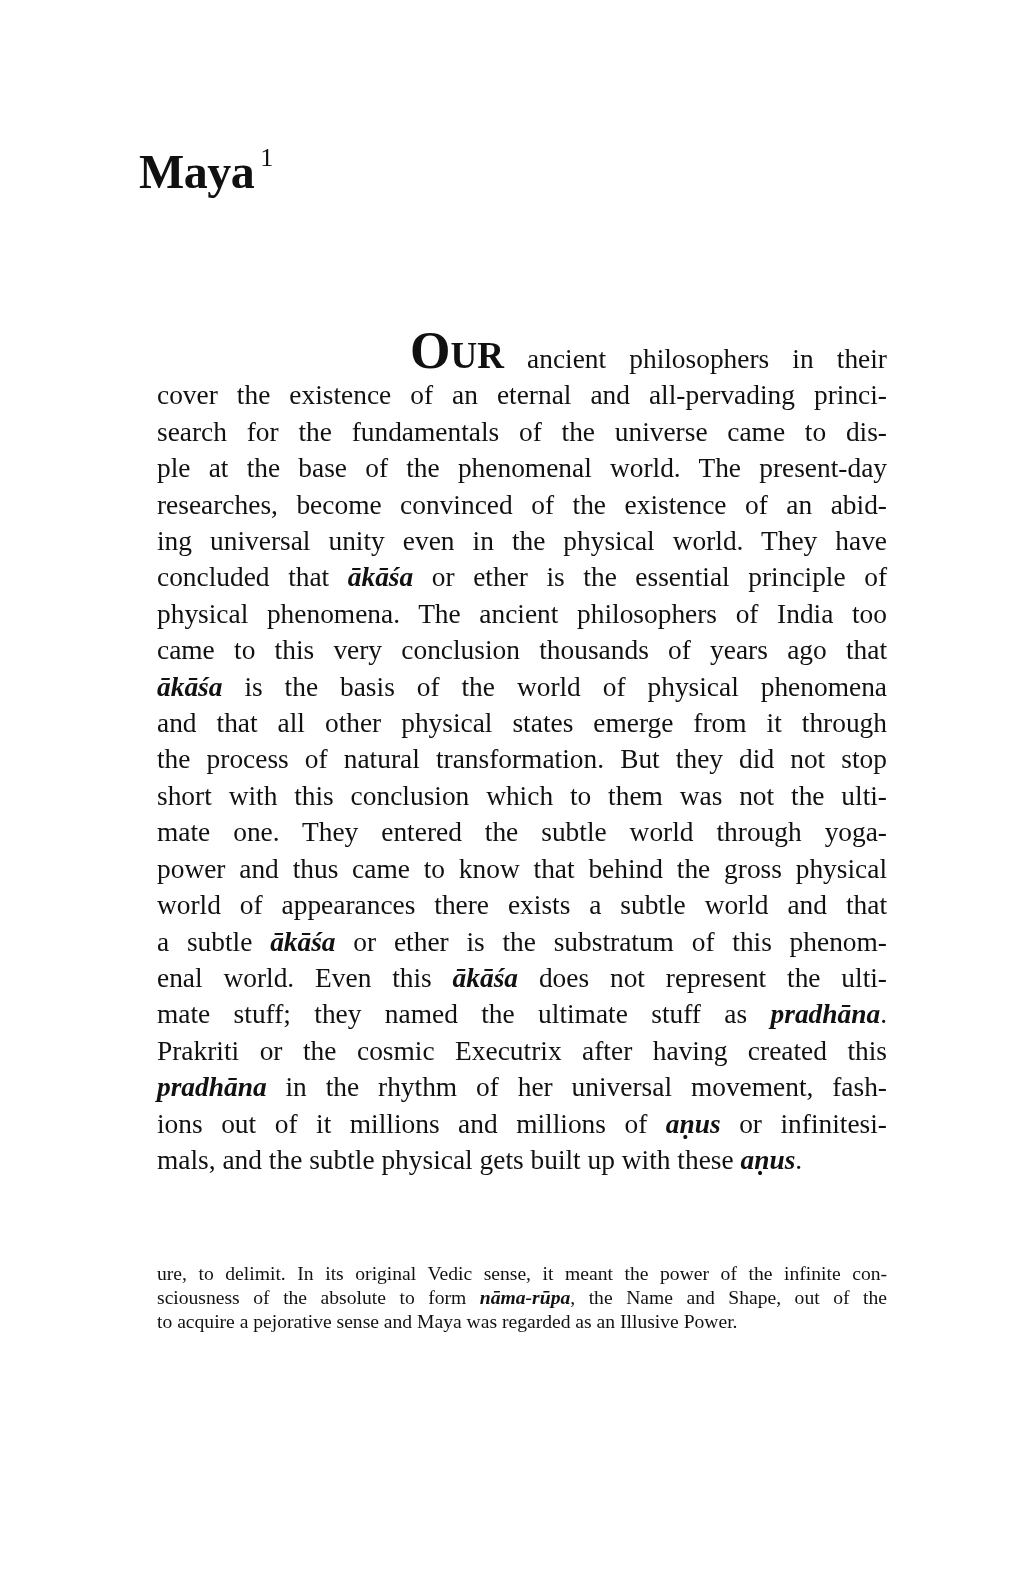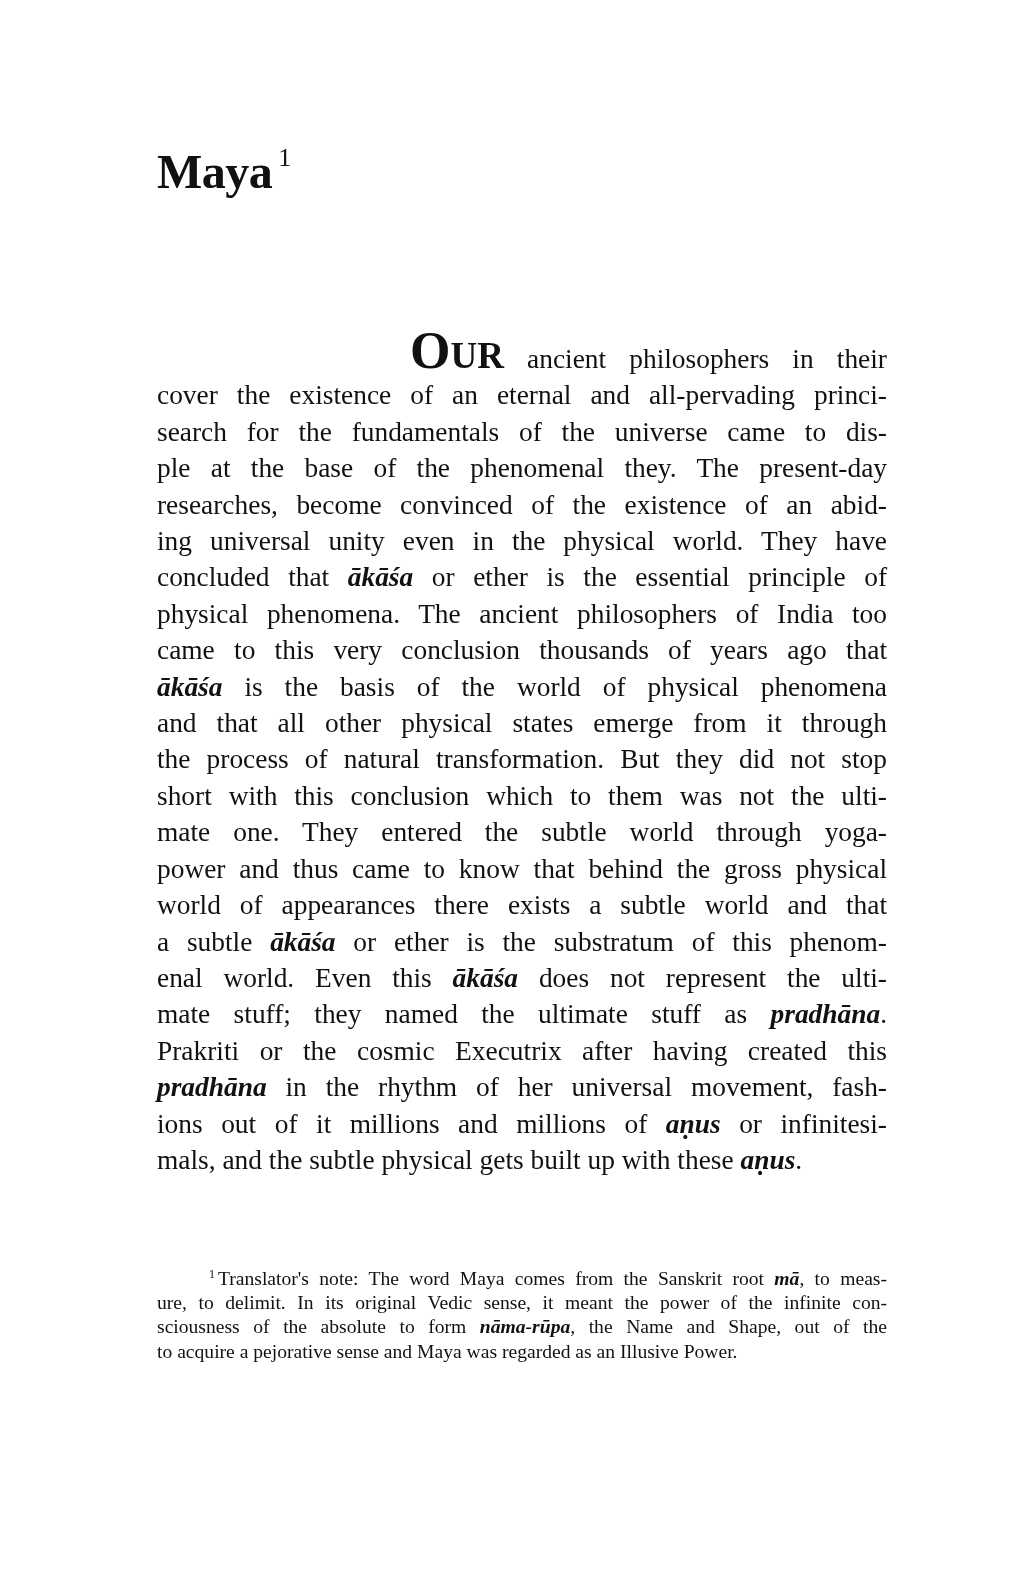--- a/index.html
+++ b/index.html
@@ -1,21 +1,21 @@
 <!DOCTYPE html>
 <html><head>
 <meta charset="utf-8">
 <style>
   html, body { margin: 0; padding: 0; background: #ffffff; }
   body {
     width: 1025px; height: 1575px; position: relative; overflow: hidden;
     font-family: "Liberation Serif", "DejaVu Serif", serif; color: #111;
   }
   .title {
-    position: absolute; left: 157px; top: 145px;
+    position: absolute; left: 139px; top: 145px;
     font-size: 48px; font-weight: bold; line-height: 1; letter-spacing: -0.5px;
   }
   .title sup { font-size: 26px; font-weight: normal; vertical-align: 22px; margin-left: 6px; }
   .body-text {
     position: absolute; left: 157px; top: 336px; width: 730px;
     font-size: 27.4px; line-height: 36.4px; text-align: justify;
   }
   .line { display: block; white-space: nowrap; text-align-last: justify; text-align: justify; width: 730px; }
   .line.first { padding-left: 253px; width: 477px; }
   .line.last { text-align-last: left; }
@@ -32,21 +32,21 @@
 </style>
 </head>
 <body>
 
 <div class="title"><span>Maya</span><sup>1</sup></div>
 
 <div class="body-text" id="body">
     <span class="line first"><span class="dropcap">O</span><span class="smallcaps">UR</span> ancient philosophers in their</span>
     <span class="line">cover the existence of an eternal and all-pervading princi-</span>
     <span class="line">search for the fundamentals of the universe came to dis-</span>
-    <span class="line">ple at the base of the phenomenal they. The present-day</span>
+    <span class="line">ple at the base of the phenomenal world. The present-day</span>
     <span class="line">researches, become convinced of the existence of an abid-</span>
     <span class="line">ing universal unity even in the physical world. They have</span>
     <span class="line">concluded that <i>ākāśa</i> or ether is the essential principle of</span>
     <span class="line">physical phenomena. The ancient philosophers of India too</span>
     <span class="line">came to this very conclusion thousands of years ago that</span>
     <span class="line"><i>ākāśa</i> is the basis of the world of physical phenomena</span>
     <span class="line">and that all other physical states emerge from it through</span>
     <span class="line">the process of natural transformation. But they did not stop</span>
     <span class="line">short with this conclusion which to them was not the ulti-</span>
     <span class="line">mate one. They entered the subtle world through yoga-</span>
@@ -55,17 +55,16 @@
     <span class="line">a subtle <i>ākāśa</i> or ether is the substratum of this phenom-</span>
     <span class="line">enal world. Even this <i>ākāśa</i> does not represent the ulti-</span>
     <span class="line">mate stuff; they named the ultimate stuff as <i>pradhāna</i>.</span>
     <span class="line">Prakriti or the cosmic Executrix after having created this</span>
     <span class="line"><i>pradhāna</i> in the rhythm of her universal movement, fash-</span>
     <span class="line">ions out of it millions and millions of <i>aṇus</i> or infinitesi-</span>
     <span class="line last">mals, and the subtle physical gets built up with these <i>aṇus</i>.</span>
   </div>
 
 <div class="footnote" id="fn">
-    <span class="line first"><sup>1</sup>Translator's note: The word Maya comes from the Sanskrit root <i>mā</i>, to meas-</span>
     <span class="line">ure, to delimit. In its original Vedic sense, it meant the power of the infinite con-</span>
     <span class="line">sciousness of the absolute to form <i>nāma-rūpa</i>, the Name and Shape, out of the</span>
     <span class="line last">to acquire a pejorative sense and Maya was regarded as an Illusive Power.</span>
   </div>
 
 </body></html>

